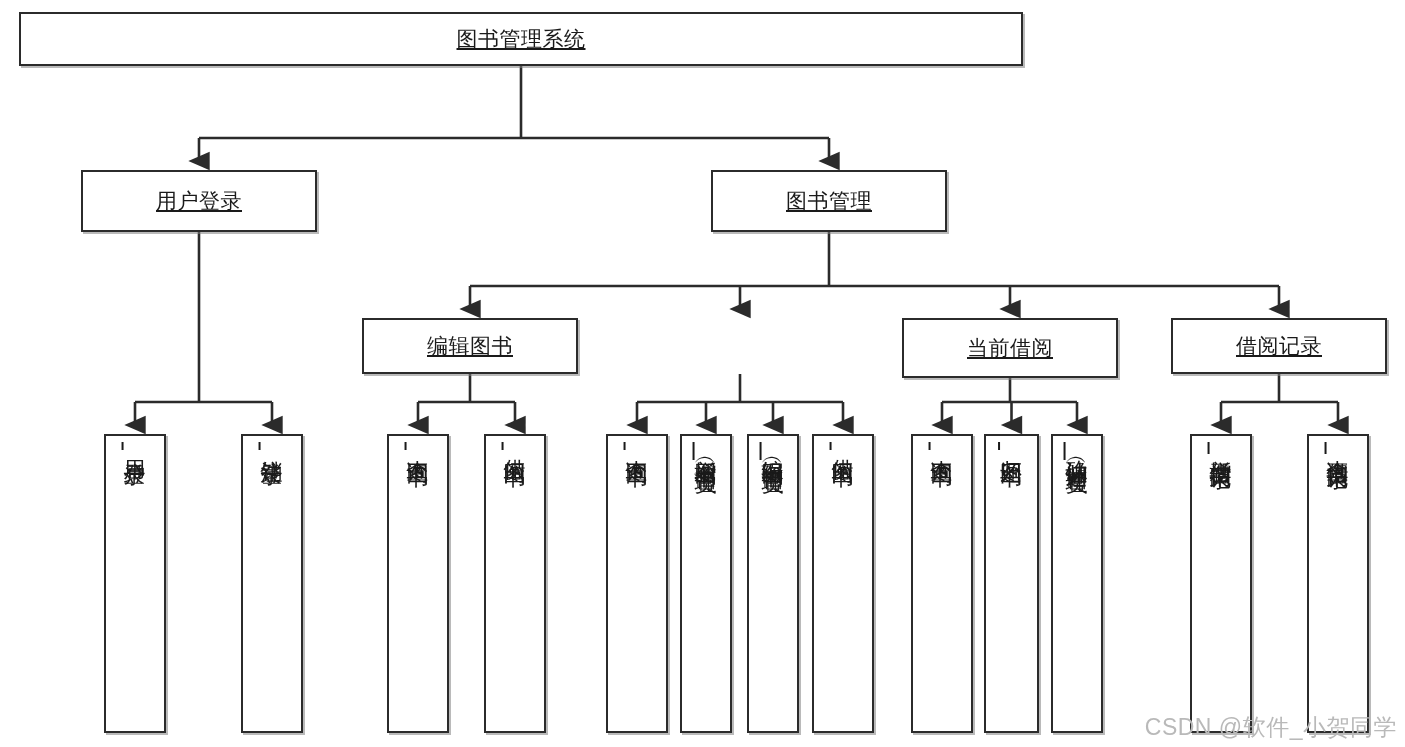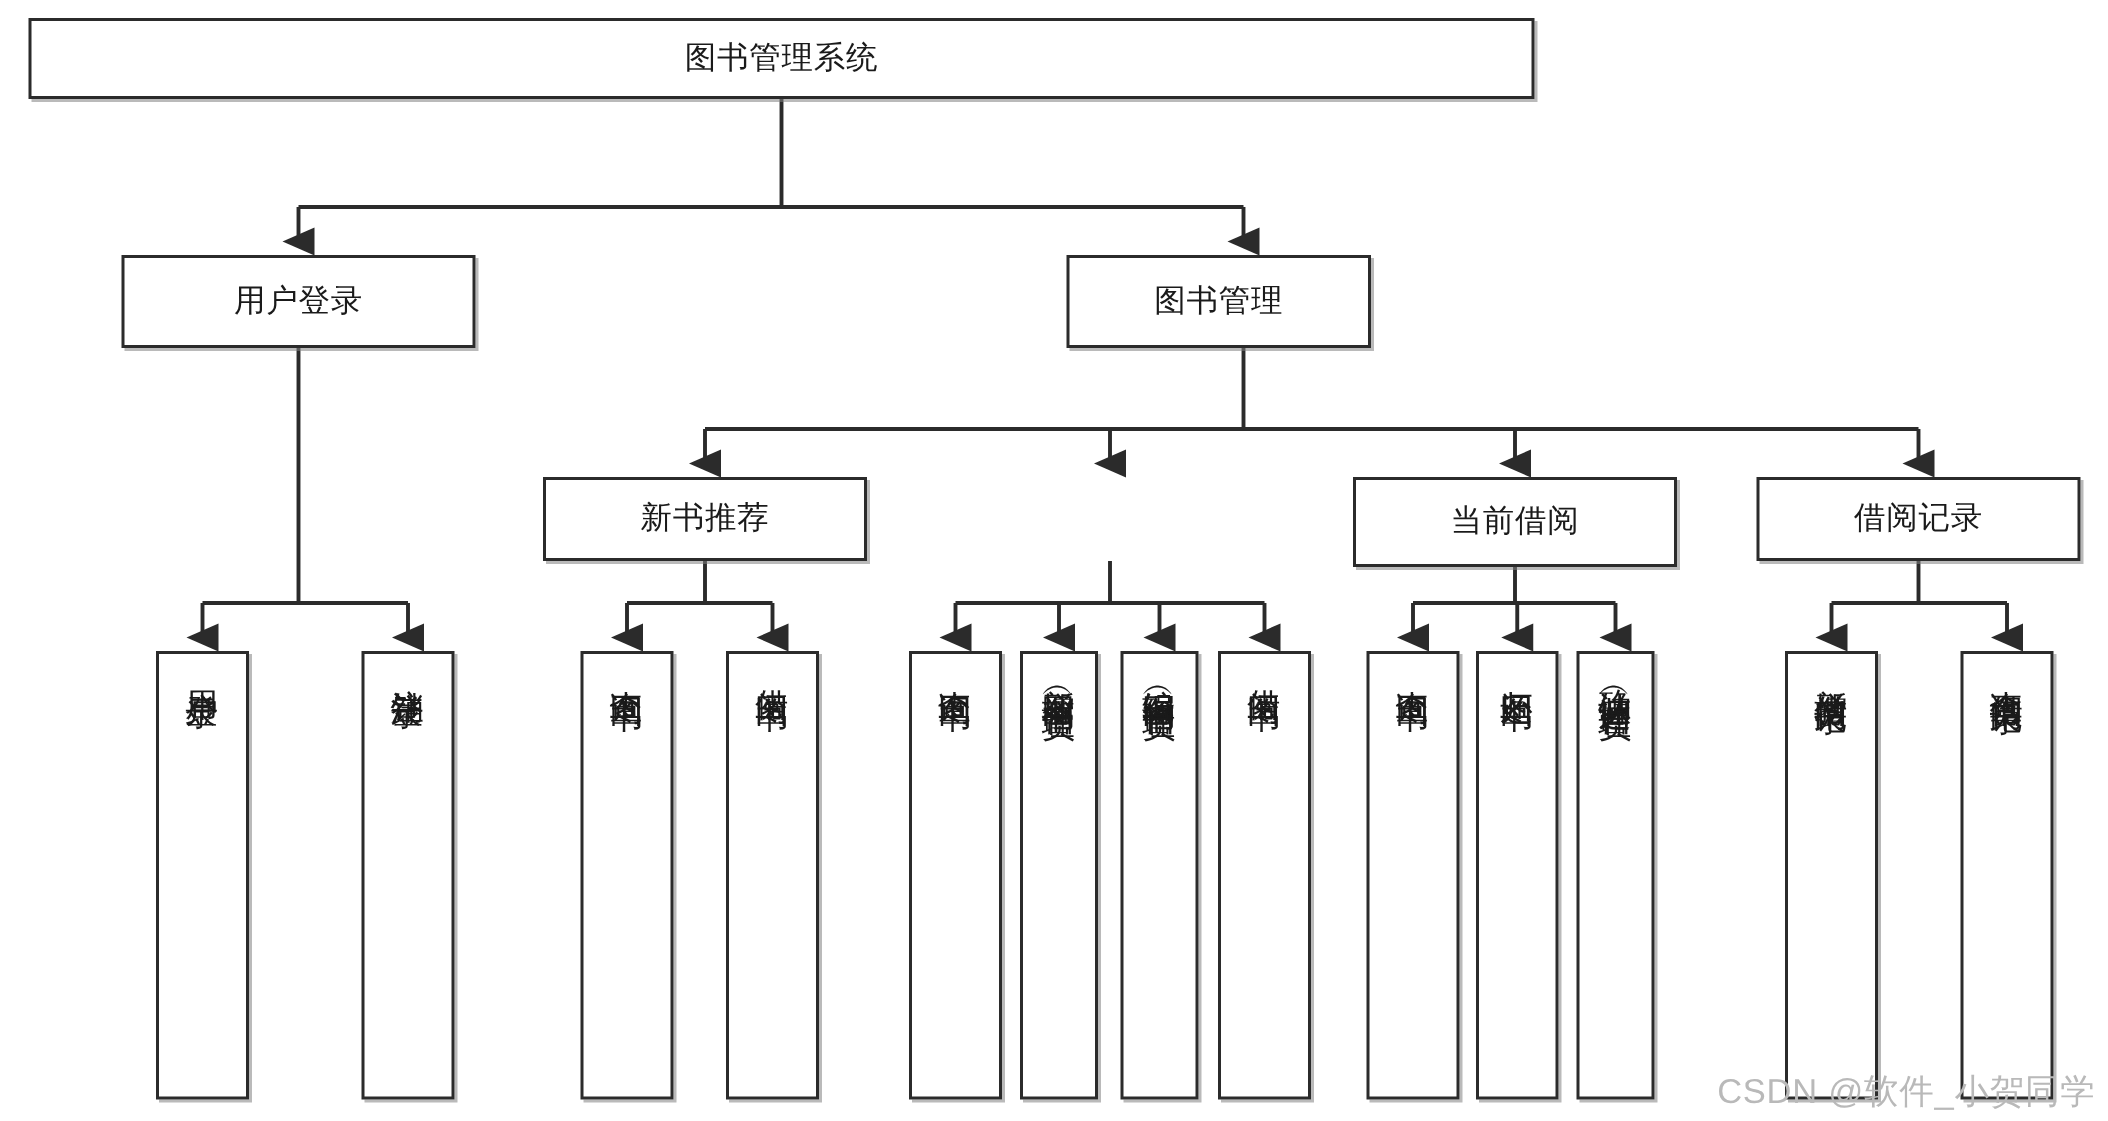--- a/index.html
+++ b/index.html
@@ -17,20 +17,21 @@
     position:absolute;
     box-sizing:border-box;
     background:#ffffff;
     border:2px solid #2b2b2b;
     box-shadow:2px 2px 0 rgba(130,130,130,.55);
     display:flex;
     align-items:center;
     justify-content:center;
     color:#1a1a1a;
     z-index:2;
+    text-decoration:underline;
   }
   .node .lbl{
     display:block;
     text-align:center;
     line-height:1.18;
     letter-spacing:.5px;
   }
   .node.horiz .lbl{font-size:21px;}
   .node.vert{
     align-items:flex-start;
@@ -102,25 +103,25 @@
       </g>
   </svg>
 
   <div class="watermark">CSDN @软件_小贺同学</div>
 <div class="node horiz" style="left: 19px; top: 12px; width: 1004px; height: 54px;">
       <span class="lbl">图书管理系统</span>
     </div>
     <div class="node horiz" style="left: 81px; top: 170px; width: 236px; height: 62px;">
       <span class="lbl">用户登录</span>
     </div>
-    <div class="node horiz" style="left: 711px; top: 170px; width: 203px; height: 62px;">
+    <div class="node horiz" style="left: 711px; top: 170px; width: 236px; height: 62px;">
       <span class="lbl">图书管理</span>
     </div>
     <div class="node horiz" style="left: 362px; top: 318px; width: 216px; height: 56px;">
-      <span class="lbl">新书推荐</span>
+      <span class="lbl">编辑图书</span>
     </div>
     <div class="node horiz" style="left: 902px; top: 318px; width: 216px; height: 60px;">
       <span class="lbl">当前借阅</span>
     </div>
     <div class="node horiz" style="left: 1171px; top: 318px; width: 216px; height: 56px;">
       <span class="lbl">借阅记录</span>
     </div>
     <div class="node vert" style="left: 104px; top: 434px; width: 62px; height: 299px;">
       <span class="lbl">用户登录</span>
     </div>

